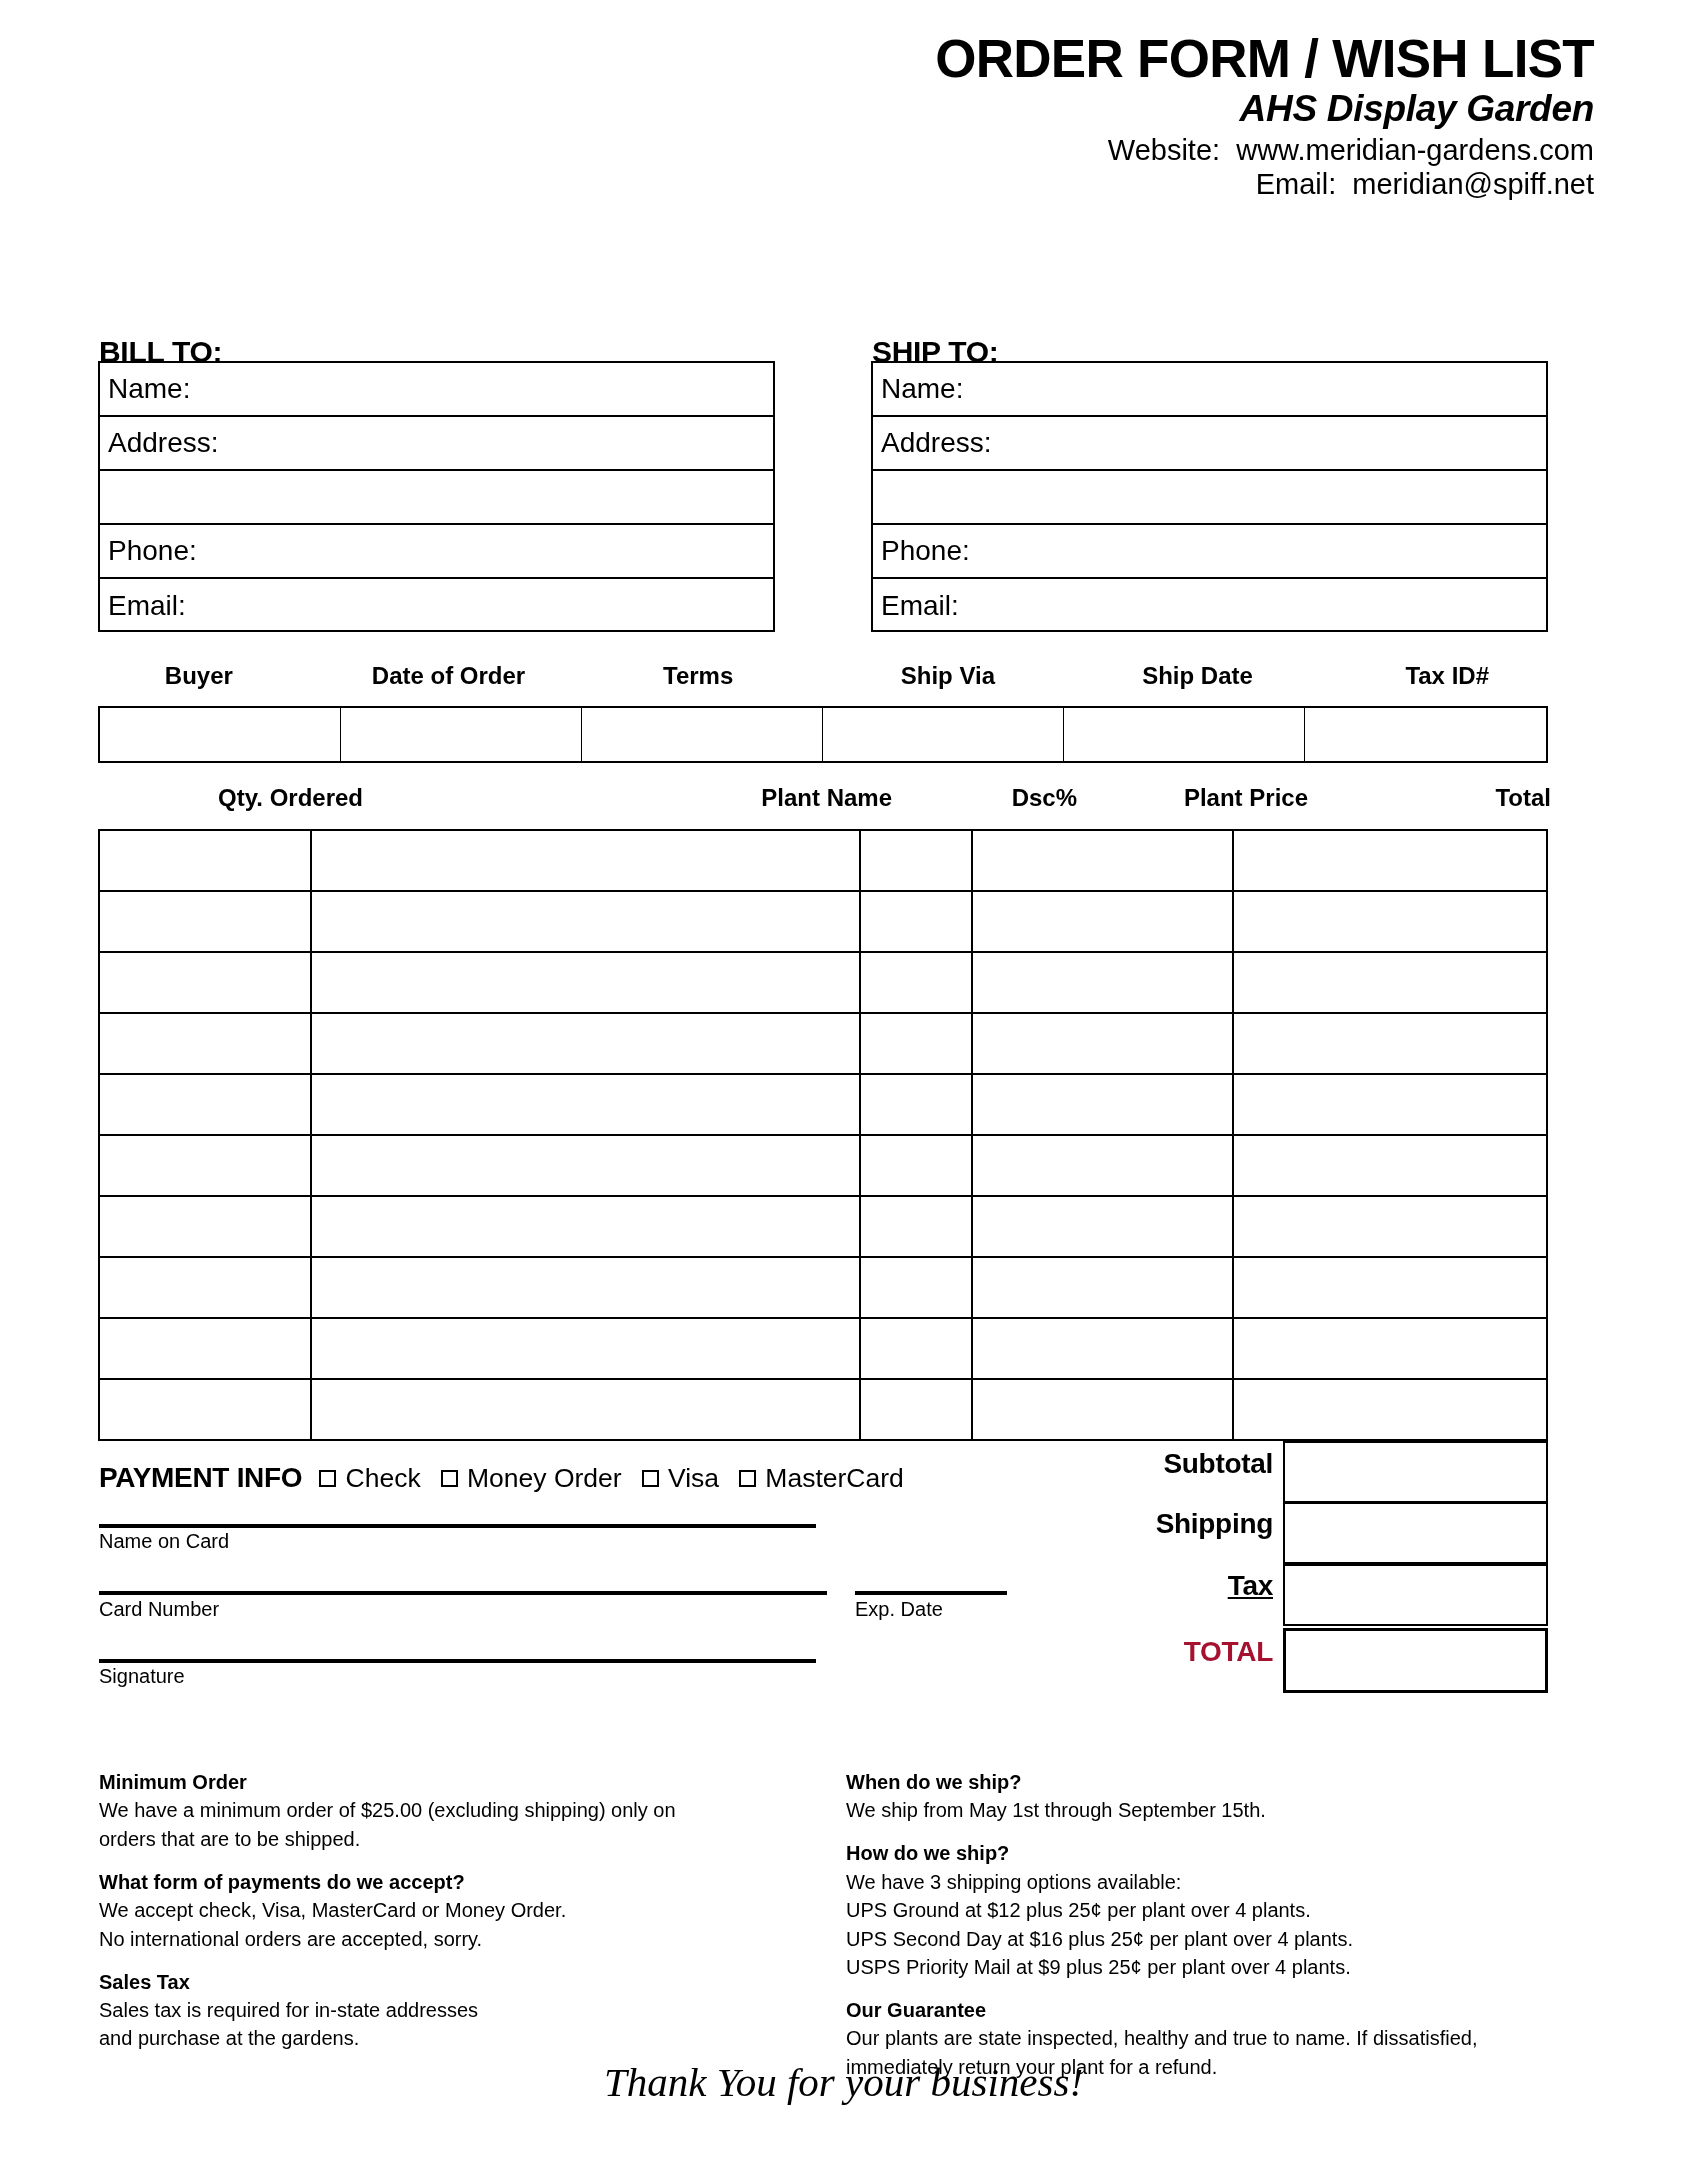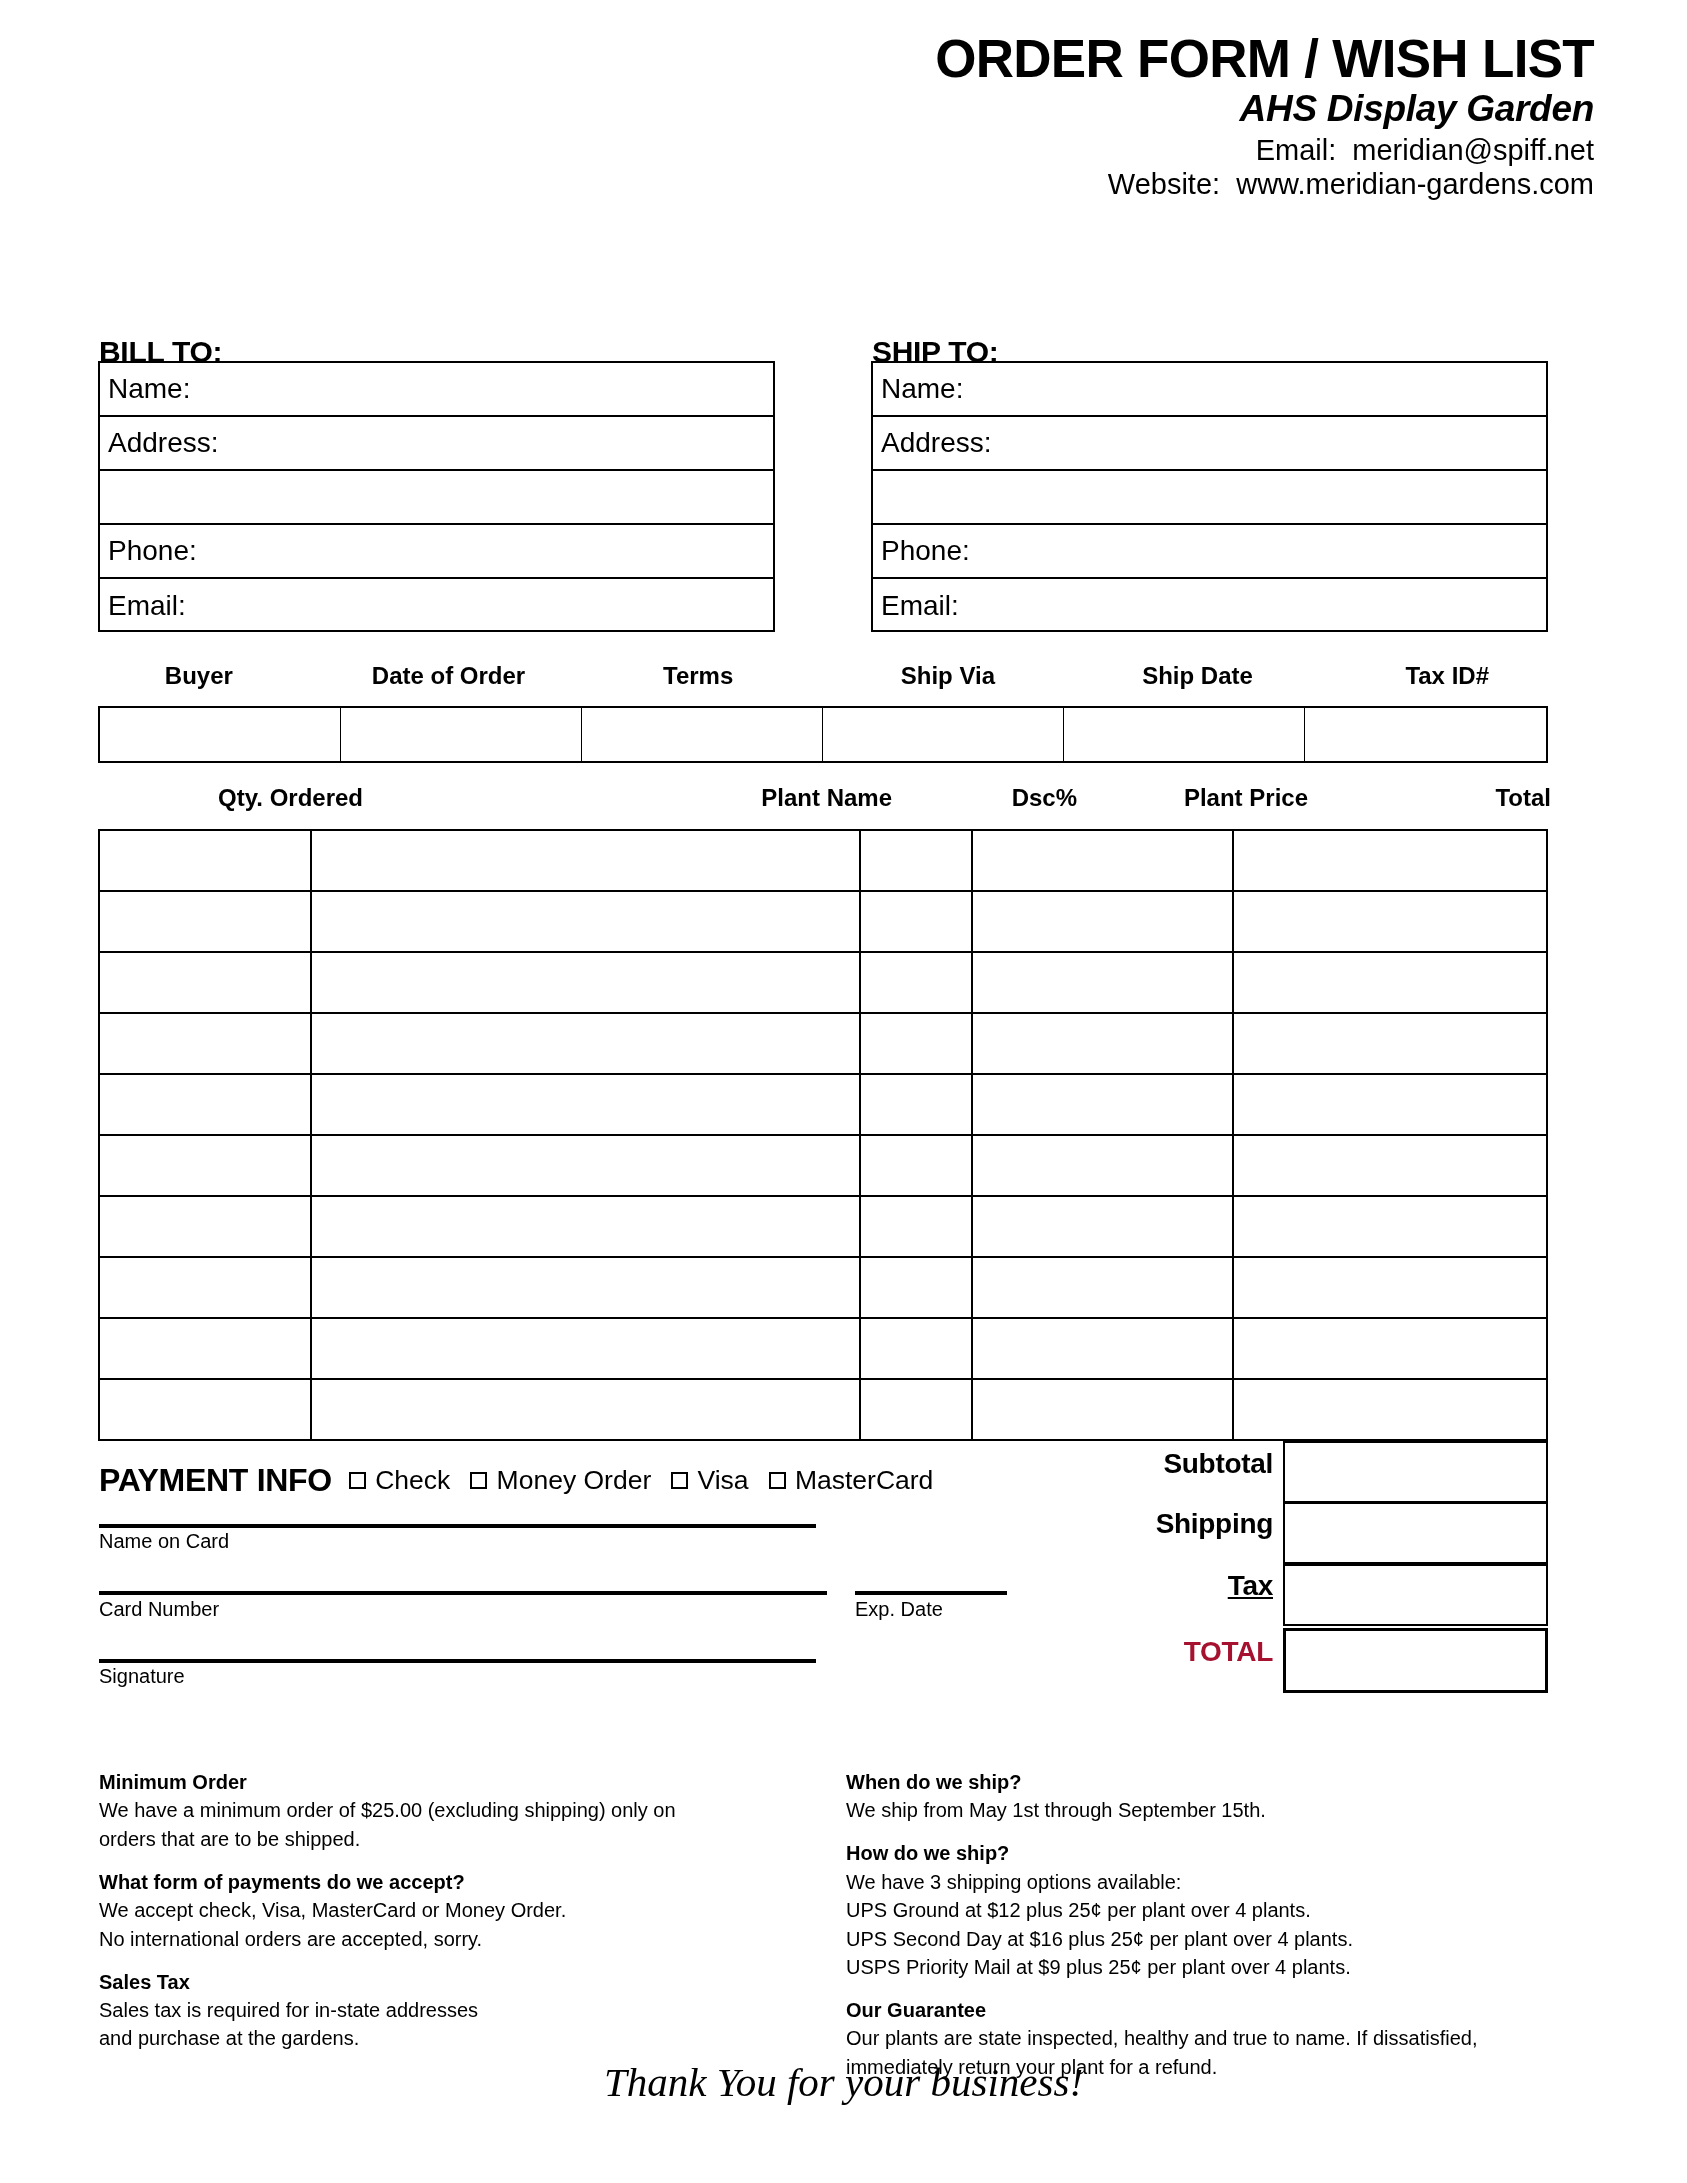--- a/index.html
+++ b/index.html
@@ -155,21 +155,21 @@
   
   .pay-line {
     position: absolute;
     display: flex;
     align-items: center;
     font-size: 26.5px;
     white-space: nowrap;
   }
   .pay-title {
     font-weight: bold;
-    font-size: 32px;
+    font-size: 28px;
     letter-spacing: -0.3px;
     margin-right: 17px;
   }
   .chk-group {
     display: flex;
     align-items: center;
     margin-right: 20px;
   }
   .chkbox {
     width: 17px;
@@ -229,22 +229,22 @@
 </style>
 </head>
 <body>
 
 <div class="page">
 
   <div class="header">
     <div class="hdr-right">
       <div class="form-title">ORDER FORM / WISH LIST</div>
       <div class="form-subtitle">AHS Display Garden</div>
+      <div class="contact-line">Website:  www.meridian-gardens.com</div>
       <div class="contact-line">Email:  meridian@spiff.net</div>
-      <div class="contact-line">Website:  www.meridian-gardens.com</div>
     </div>
   </div>
 
   <div class="addr-label" style="left:99px; top:311px;">BILL TO:</div>
   <div class="addr-box" style="left:98px; top:361px; width:677px; height:271px;">
     <div class="addr-row">
         <span>Name:</span>
       </div>
     <div class="addr-row">
         <span>Address:</span>

